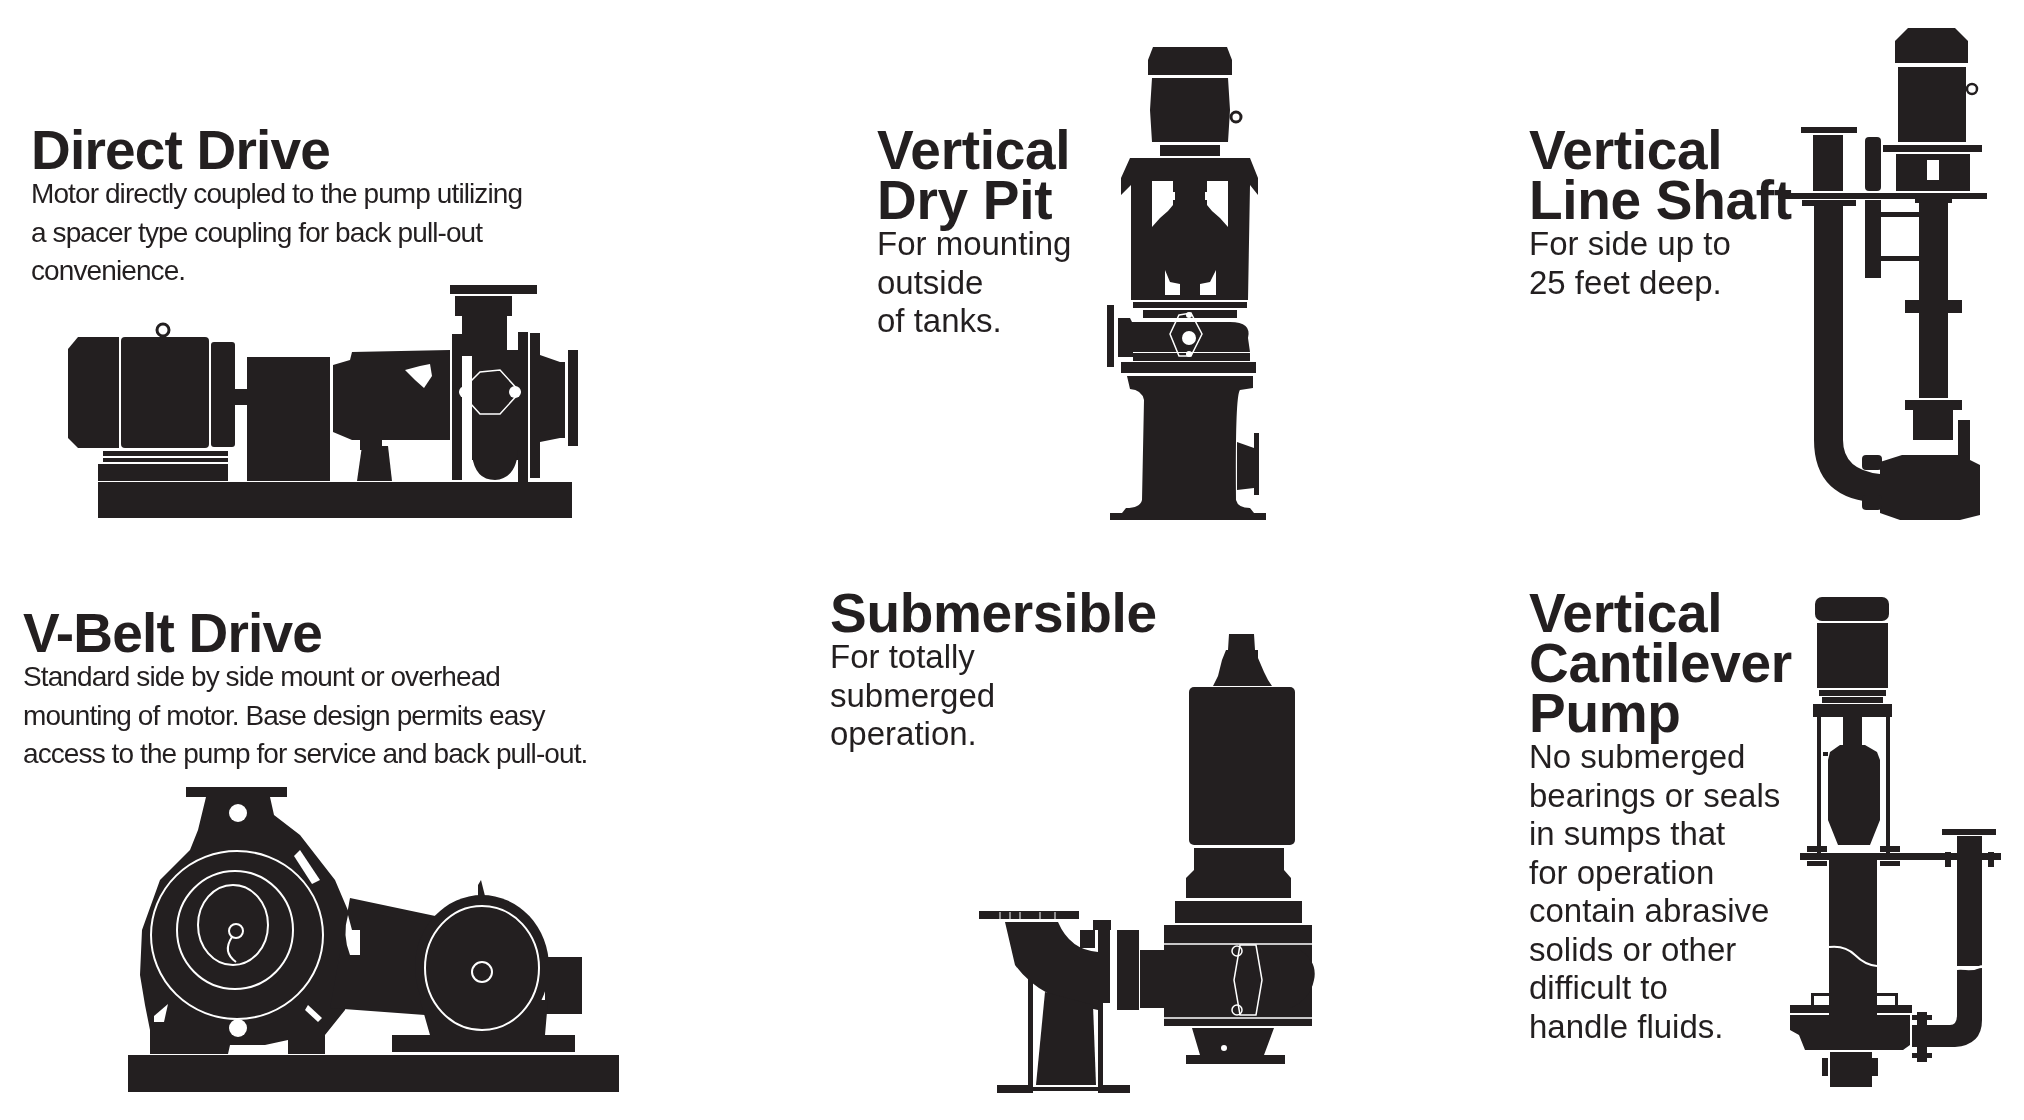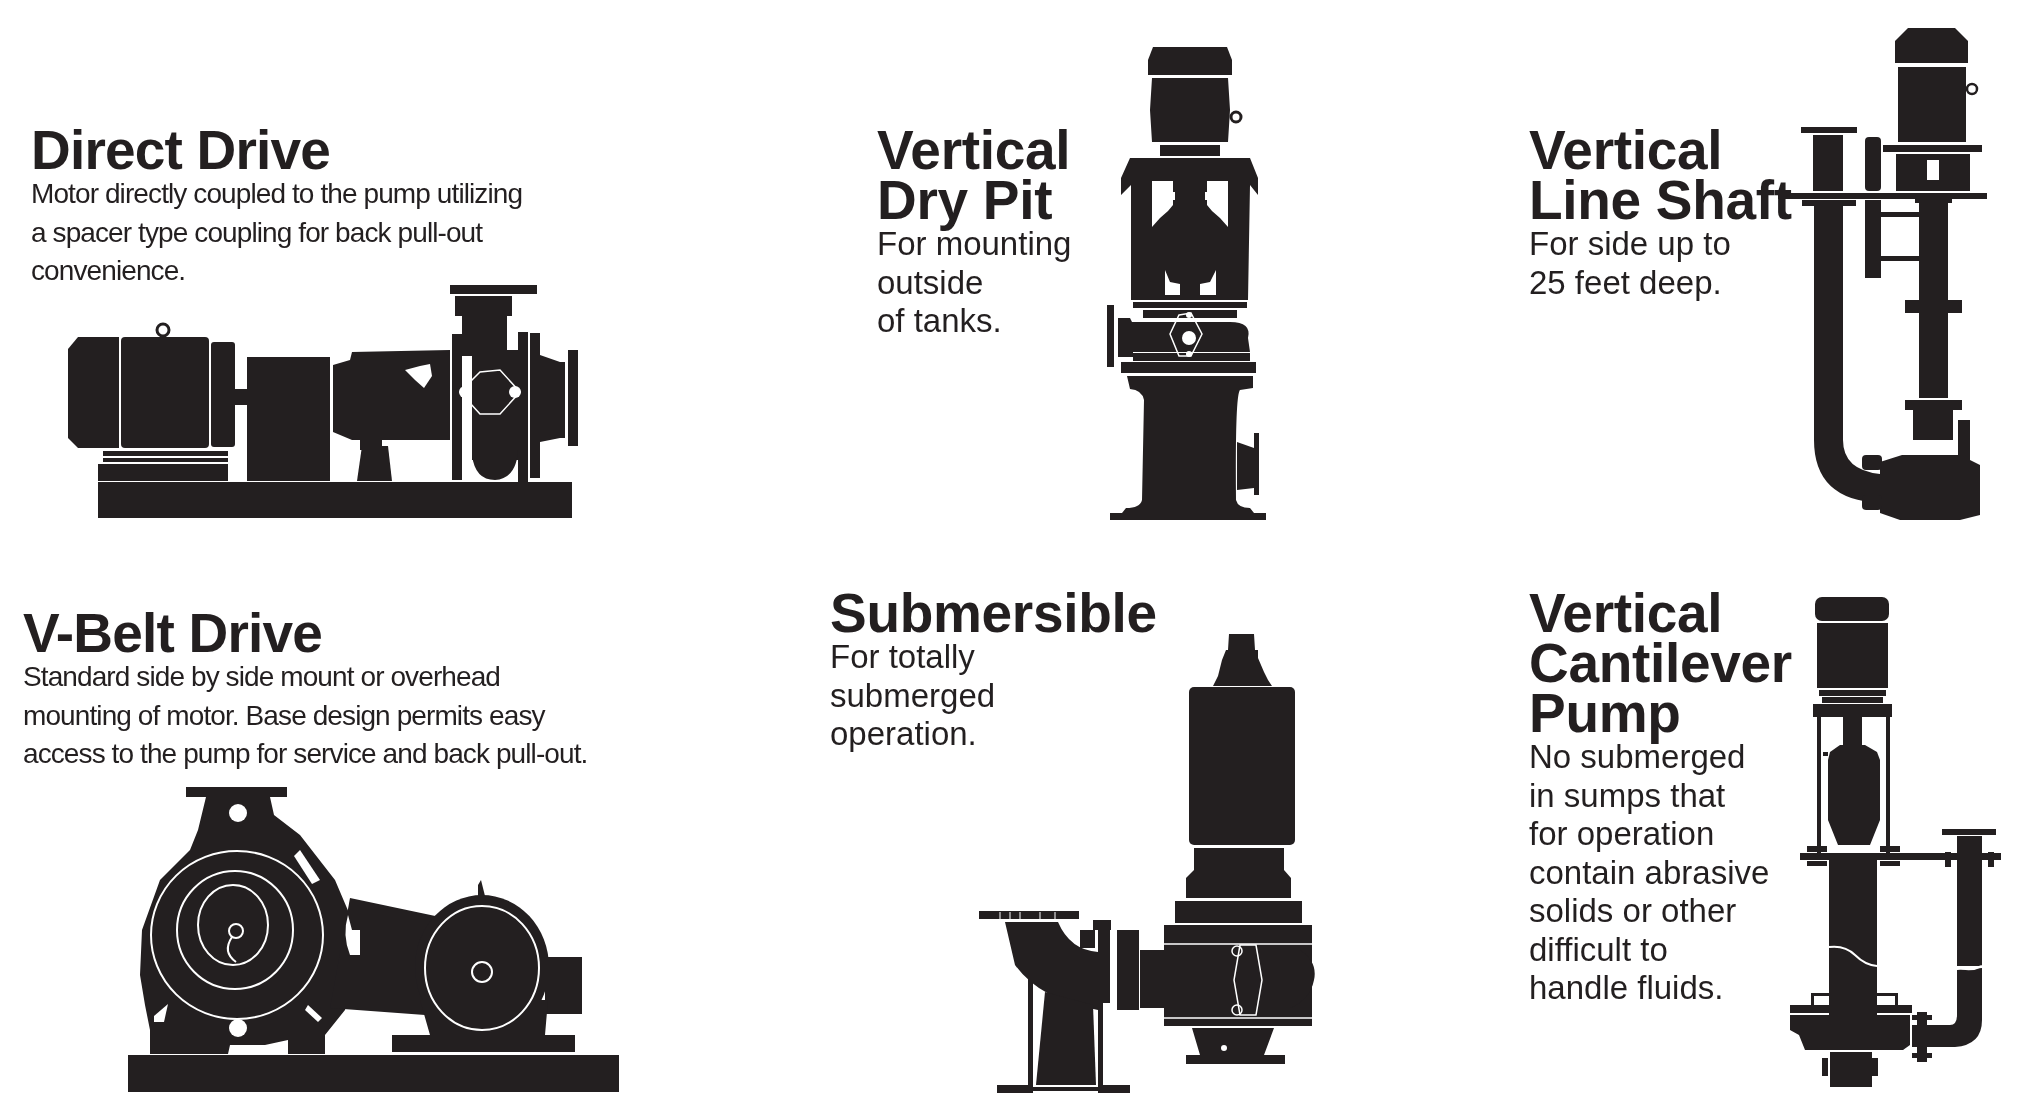--- a/index.html
+++ b/index.html
@@ -278,20 +278,21 @@
 </svg>
 
 <div class="block" style="left:1529px; top:588px;">
   <h2 class="heading">
     <span>Vertical</span>
     <span>Cantilever</span>
     <span>Pump</span>
   </h2>
   <p class="body">
     <span>No submerged</span>
+    <span>bearings or seals</span>
     <span>in sumps that</span>
     <span>for operation</span>
     <span>contain abrasive</span>
     <span>solids or other</span>
     <span>difficult to</span>
     <span>handle fluids.</span>
   </p>
 </div>
 
 <svg class="pump" style="left:0;top:0;" width="2024" height="1120">

